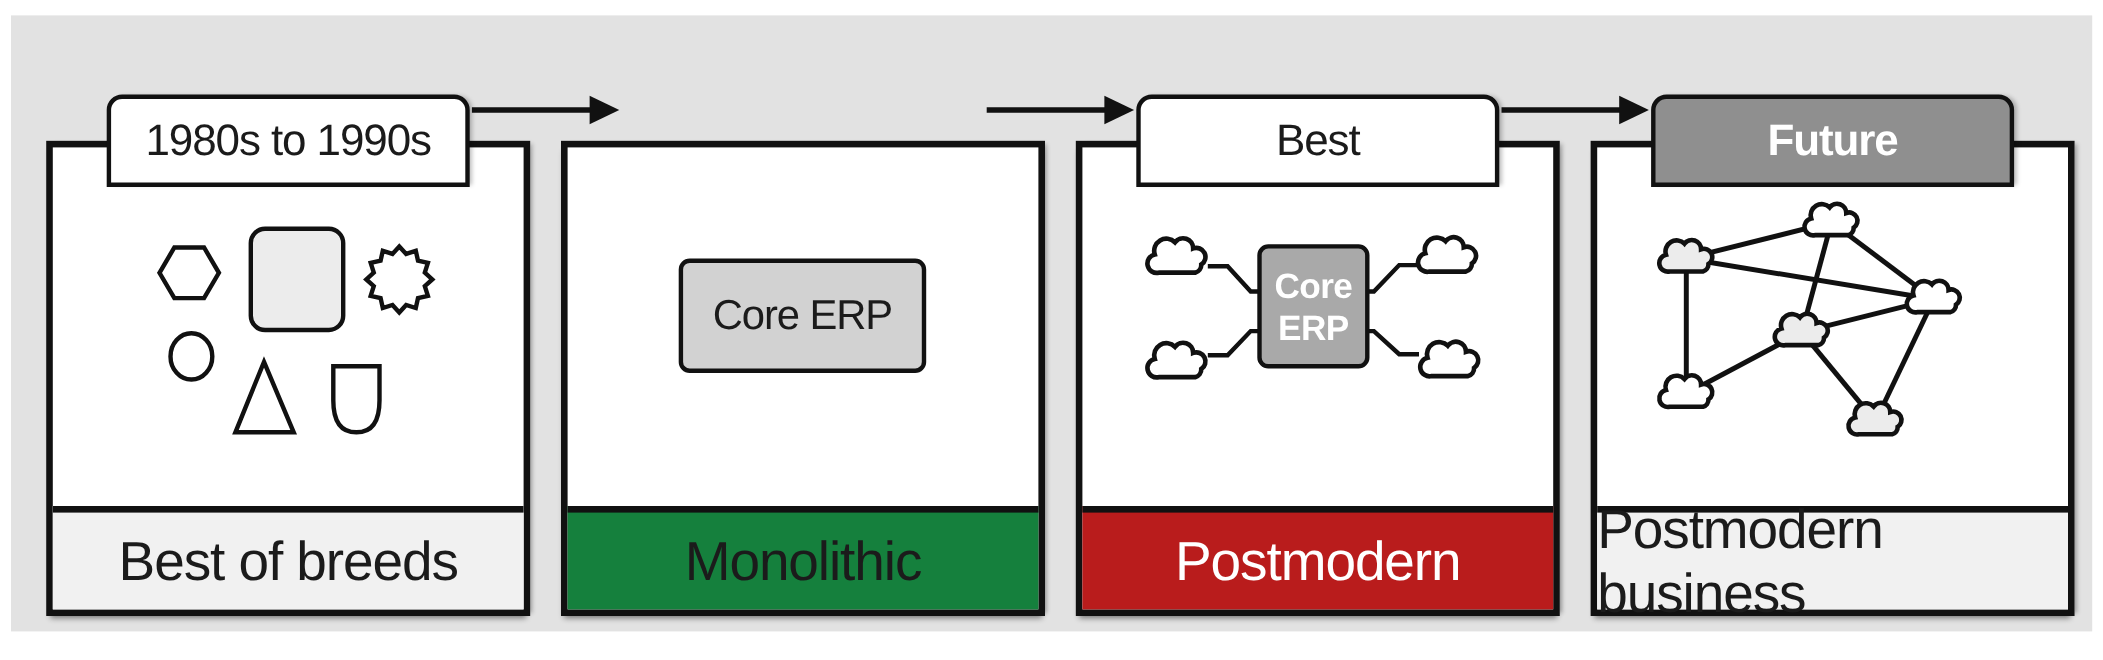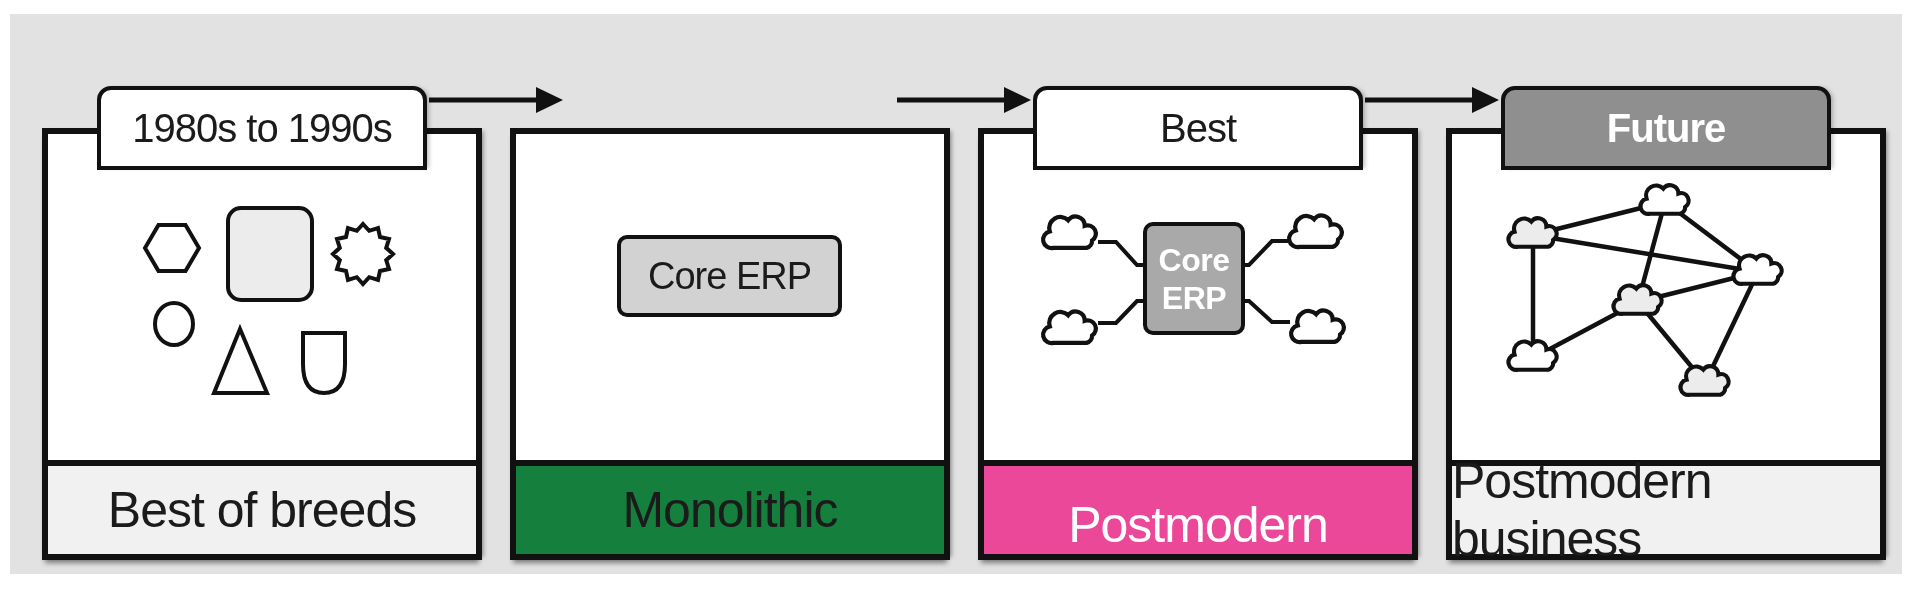--- a/index.html
+++ b/index.html
@@ -44,30 +44,30 @@
   .icon-area{position:absolute;left:0;top:0;width:428px;height:326px;}
   .icon-area svg{display:block;}
   .footer{
     position:absolute;left:0;right:0;bottom:0;height:94px;
     box-sizing:border-box;border-top:6px solid #111;
     display:flex;align-items:center;justify-content:center;
     font-size:50px;letter-spacing:-1px;
   }
   .footer-lightest{background:#f1f1f1;color:#1b1b1b;}
   .footer-medium{background:#15803d;color:#1b1b1b;}
-  .footer-dark{background:#ec4899;color:#ffffff;align-items:flex-end;}
+  .footer-dark{background:#b91c1c;color:#ffffff;}
 
   .erp-box{
     position:absolute;box-sizing:border-box;
     border:4px solid #111;border-radius:10px;
     display:flex;flex-direction:column;align-items:center;justify-content:center;
     text-align:center;
   }
   .erp-box-light{
-    left:101px;top:101px;width:225px;height:82px;
+    left:101px;top:101px;width:225px;height:104px;
     background:#d2d2d2;color:#1b1b1b;font-size:38px;letter-spacing:-1px;
   }
   .erp-box-dark{
     left:159px;top:88px;width:102px;height:113px;
     background:#a9a9a9;color:#ffffff;font-size:32px;line-height:38px;
     font-weight:600;letter-spacing:-0.5px;
   }
   .hidden-defs{position:absolute;width:0;height:0;overflow:hidden;}
 </style>
 </head>

